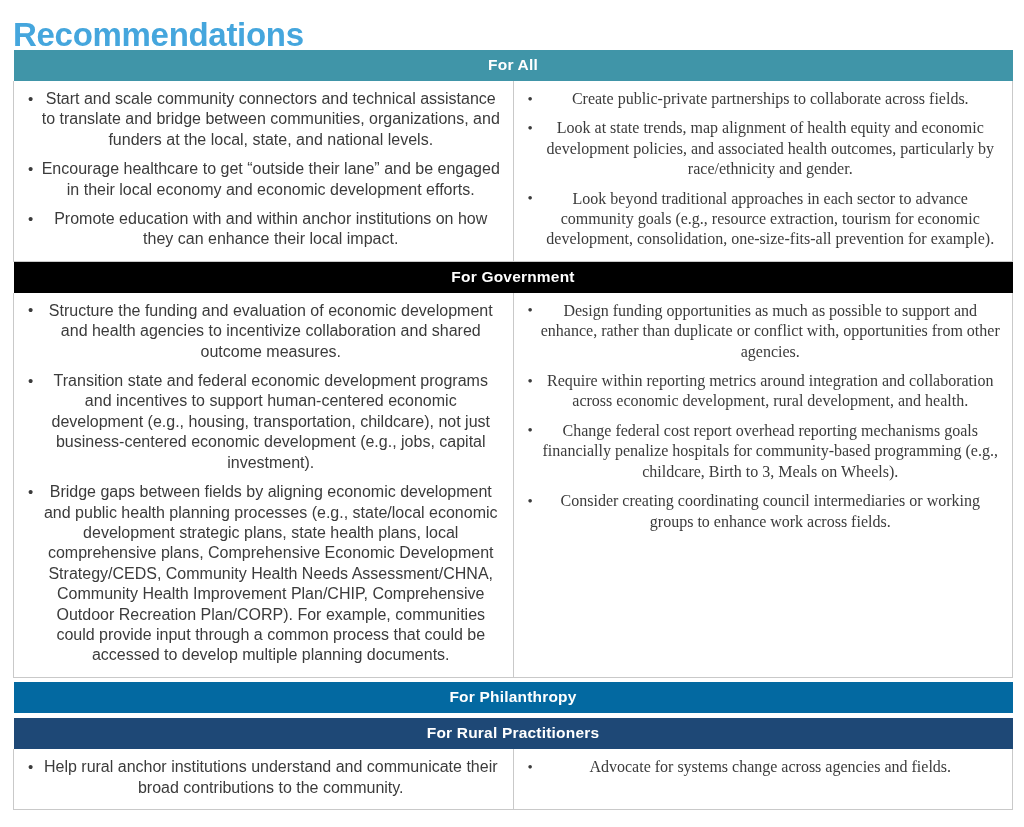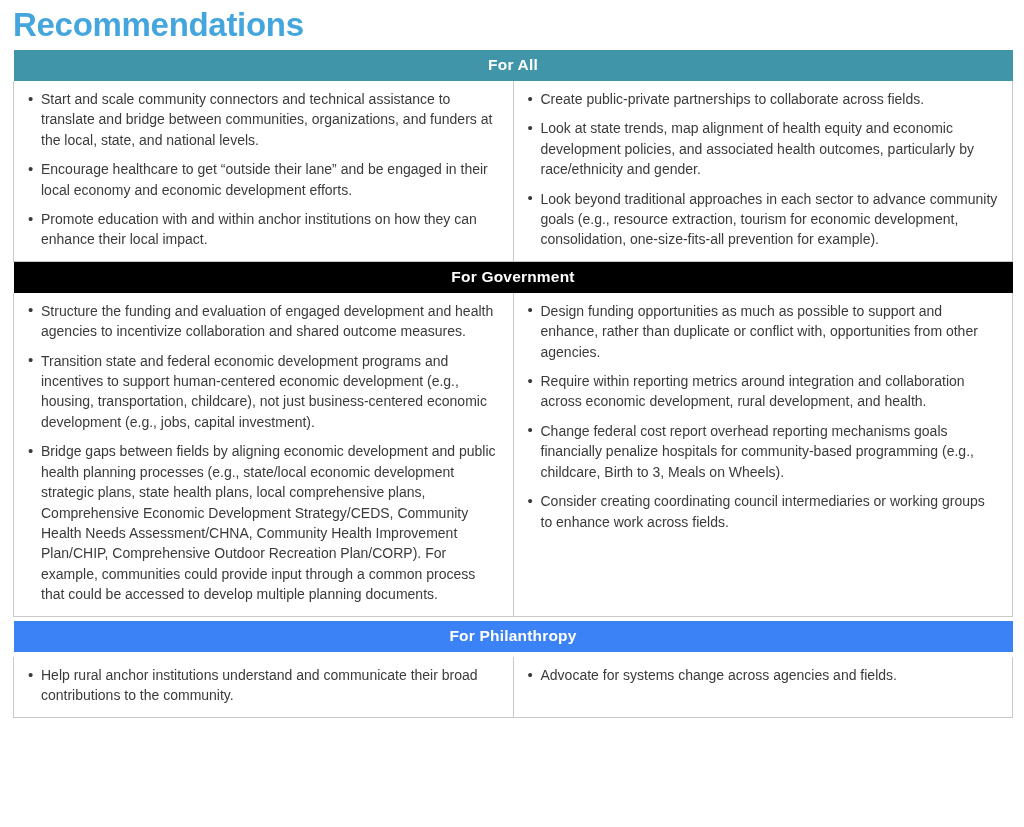--- a/index.html
+++ b/index.html
@@ -13,69 +13,69 @@
     position: relative;
     width: 1024px; height: 827px;
     background: #ffffff;
     overflow: hidden;
   }
   .page-title {
     font-size: 33px;
     font-weight: bold;
     color: #45a6dd;
     letter-spacing: -0.3px;
-    padding: 3px 0 0 13px;
+    padding: 13px 0 0 13px;
     line-height: 44px;
     height: 50px;
   }
   .rec-table {
     width: 1000px;
     margin: 0 0 0 13px;
     border-collapse: collapse;
     table-layout: fixed;
   }
   .section-header td {
     color: #ffffff;
     font-size: 15.5px;
     font-weight: bold;
     text-align: center;
     padding: 6px 0 7px 0;
     letter-spacing: 0.2px;
     border: none;
   }
   .hdr-teal    { background: #4095a8; }
   .hdr-green   { background: #000000; }
-  .hdr-blue    { background: #3b82f6; }
+  .hdr-blue    { background: #0369a1; }
   .hdr-navy    { background: #1e4876; }
 
   .content-row > td {
     vertical-align: top;
     padding: 8px 12px 10px 12px;
     border-left: 1px solid #c9c9c9;
     border-right: 1px solid #c9c9c9;
     border-bottom: 1px solid #c9c9c9;
     background: #ffffff;
     width: 50%;
   }
   .content-row > td.col-left  { border-right: 1px solid #c9c9c9; }
-  .content-row > td.col-right { border-left: none; }
+  .content-row > td.col-right { border-left: none; font-family: Liberation Serif, serif; }
 
   ul.bullets {
     list-style: none;
     margin: 0;
     padding: 0;
   }
   ul.bullets > li {
     position: relative;
     padding-left: 15px;
     margin: 0 0 9px 0;
-    font-size: 14px;
+    font-size: 16px;
     line-height: 20.4px;
     color: #3b3b3b;
-    text-align: left;
+    text-align: center;
   }
   ul.bullets > li:last-child { margin-bottom: 1px; }
   ul.bullets > li::before {
     content: "\2022";
     position: absolute;
     left: 2px;
     top: -0.5px;
     font-size: 15px;
     color: #3b3b3b;
     line-height: 20.4px;
@@ -115,21 +115,21 @@
           </ul>
         </td>
       </tr>
 
       <tr class="section-header">
         <td colspan="2" class="hdr-green">For Government</td>
       </tr>
       <tr class="content-row">
         <td class="col-left">
           <ul class="bullets">
-            <li>Structure the funding and evaluation of engaged development and health agencies to incentivize collaboration and shared outcome measures.</li>
+            <li>Structure the funding and evaluation of economic development and health agencies to incentivize collaboration and shared outcome measures.</li>
             <li>Transition state and federal economic development programs and incentives to support human-centered economic development (e.g., housing, transportation, childcare), not just business-centered economic development (e.g., jobs, capital investment).</li>
             <li>Bridge gaps between fields by aligning economic development and public health planning processes (e.g., state/local economic development strategic plans, state health plans, local comprehensive plans, Comprehensive Economic Development Strategy/CEDS, Community Health Needs Assessment/CHNA, Community Health Improvement Plan/CHIP, Comprehensive Outdoor Recreation Plan/CORP). For example, communities could provide input through a common process that could be accessed to develop multiple planning documents.</li>
           </ul>
         </td>
         <td class="col-right">
           <ul class="bullets">
             <li>Design funding opportunities as much as possible to support and enhance, rather than duplicate or conflict with, opportunities from other agencies.</li>
             <li>Require within reporting metrics around integration and collaboration across economic development, rural development, and health.</li>
             <li>Change federal cost report overhead reporting mechanisms goals financially penalize hospitals for community-based programming (e.g., childcare, Birth to 3, Meals on Wheels).</li>
             <li>Consider creating coordinating council intermediaries or working groups to enhance work across fields.</li>
@@ -142,20 +142,23 @@
         </tr>
 
       <tr class="section-header">
         <td colspan="2" class="hdr-blue">For Philanthropy</td>
       </tr>
 
       <tr class="spacer-row">
           <td colspan="2"></td>
         </tr>
 
+      <tr class="section-header">
+        <td colspan="2" class="hdr-navy">For Rural Practitioners</td>
+      </tr>
       <tr class="content-row">
         <td class="col-left">
           <ul class="bullets">
             <li>Help rural anchor institutions understand and communicate their broad contributions to the community.</li>
           </ul>
         </td>
         <td class="col-right">
           <ul class="bullets">
             <li>Advocate for systems change across agencies and fields.</li>
           </ul>

